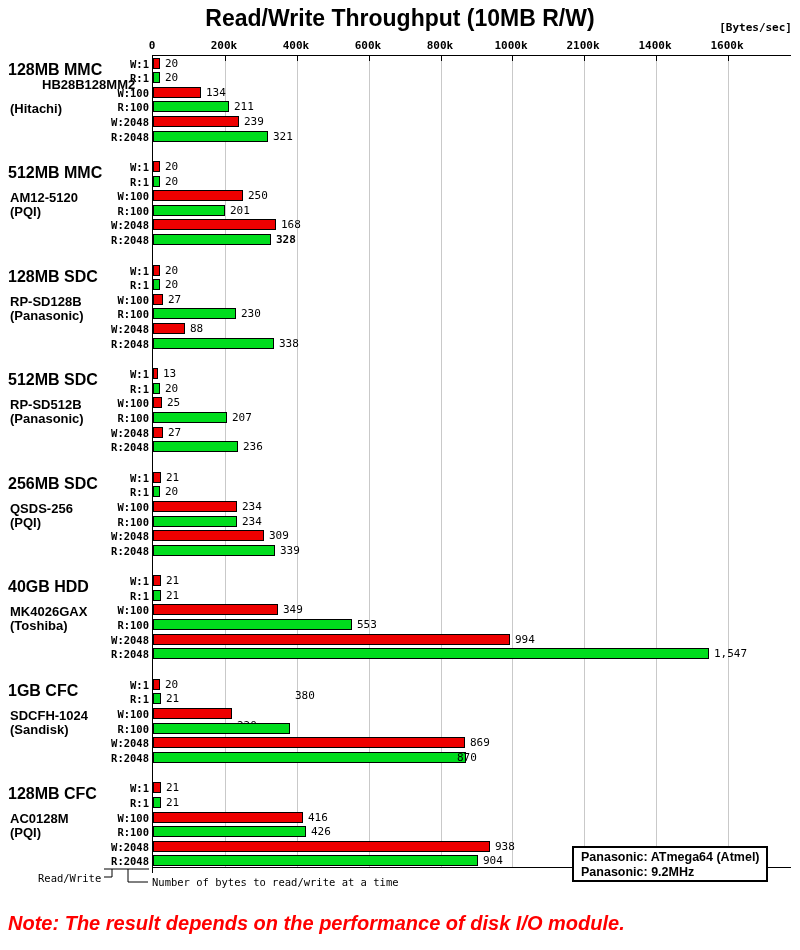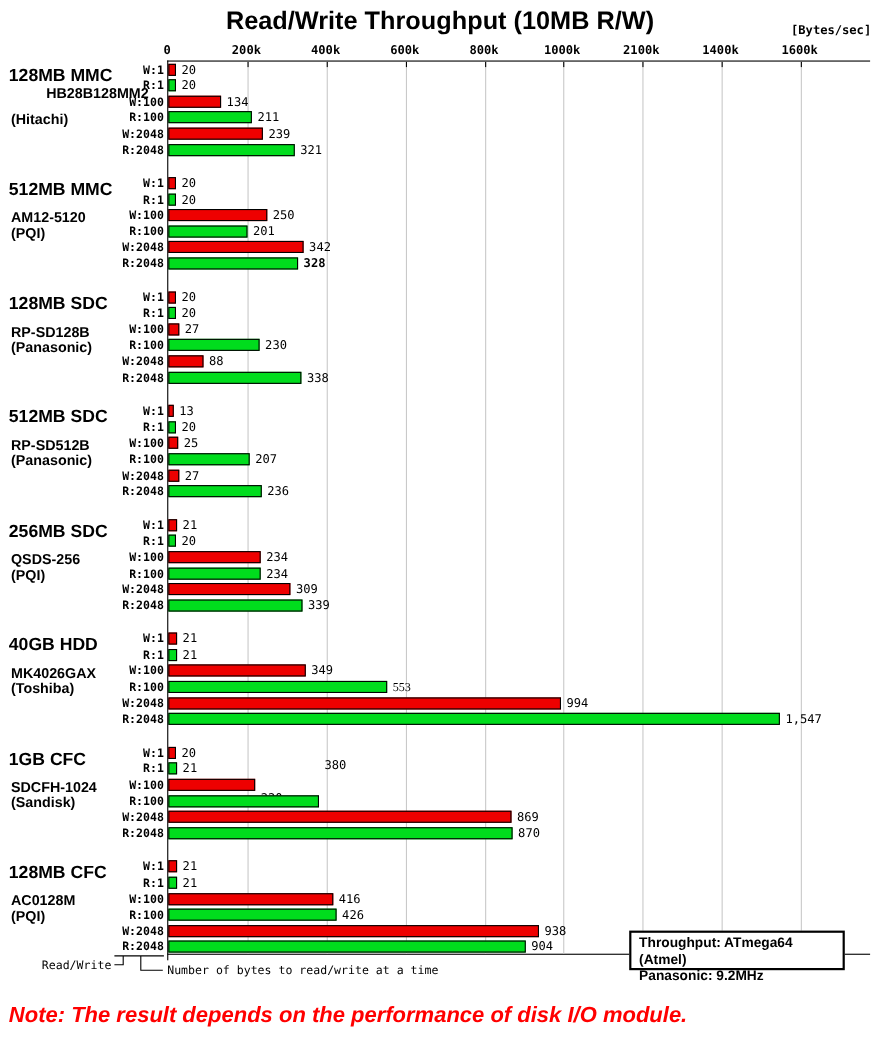--- a/index.html
+++ b/index.html
@@ -69,21 +69,21 @@
       <div class="bar-val mono" style="top: 74.5px; left: 120px;">321</div>
       <div class="bar" style="top: 105.05px; left: 0px; width: 7px; height: 11px; background: rgb(238, 0, 0);"></div>
       <div class="bar-val mono" style="top: 105.05px; left: 12px;">20</div>
       <div class="bar" style="top: 119.65px; left: 0px; width: 7px; height: 11px; background: rgb(0, 221, 29);"></div>
       <div class="bar-val mono" style="top: 119.65px; left: 12px;">20</div>
       <div class="bar" style="top: 134.25px; left: 0px; width: 90px; height: 11px; background: rgb(238, 0, 0);"></div>
       <div class="bar-val mono" style="top: 134.25px; left: 95px;">250</div>
       <div class="bar" style="top: 148.85px; left: 0px; width: 72px; height: 11px; background: rgb(0, 221, 29);"></div>
       <div class="bar-val mono" style="top: 148.85px; left: 77px;">201</div>
       <div class="bar" style="top: 163.45px; left: 0px; width: 123px; height: 11px; background: rgb(238, 0, 0);"></div>
-      <div class="bar-val mono" style="top: 163.45px; left: 128px;">342</div>
+      <div class="bar-val mono" style="top: 163.45px; left: 128px;">168</div>
       <div class="bar" style="top: 178.05px; left: 0px; width: 118px; height: 11px; background: rgb(0, 221, 29);"></div>
       <div class="bar-val mono" style="top: 178.05px; left: 123px; font-weight: bold;">328</div>
       <div class="bar" style="top: 208.6px; left: 0px; width: 7px; height: 11px; background: rgb(238, 0, 0);"></div>
       <div class="bar-val mono" style="top: 208.6px; left: 12px;">20</div>
       <div class="bar" style="top: 223.2px; left: 0px; width: 7px; height: 11px; background: rgb(0, 221, 29);"></div>
       <div class="bar-val mono" style="top: 223.2px; left: 12px;">20</div>
       <div class="bar" style="top: 237.8px; left: 0px; width: 10px; height: 11px; background: rgb(238, 0, 0);"></div>
       <div class="bar-val mono" style="top: 237.8px; left: 15px;">27</div>
       <div class="bar" style="top: 252.4px; left: 0px; width: 83px; height: 11px; background: rgb(0, 221, 29);"></div>
       <div class="bar-val mono" style="top: 252.4px; left: 88px;">230</div>
@@ -115,37 +115,37 @@
       <div class="bar-val mono" style="top: 474.1px; left: 116px;">309</div>
       <div class="bar" style="top: 488.7px; left: 0px; width: 122px; height: 11px; background: rgb(0, 221, 29);"></div>
       <div class="bar-val mono" style="top: 488.7px; left: 127px;">339</div>
       <div class="bar" style="top: 519.25px; left: 0px; width: 8px; height: 11px; background: rgb(238, 0, 0);"></div>
       <div class="bar-val mono" style="top: 519.25px; left: 13px;">21</div>
       <div class="bar" style="top: 533.85px; left: 0px; width: 8px; height: 11px; background: rgb(0, 221, 29);"></div>
       <div class="bar-val mono" style="top: 533.85px; left: 13px;">21</div>
       <div class="bar" style="top: 548.45px; left: 0px; width: 125px; height: 11px; background: rgb(238, 0, 0);"></div>
       <div class="bar-val mono" style="top: 548.45px; left: 130px;">349</div>
       <div class="bar" style="top: 563.05px; left: 0px; width: 199px; height: 11px; background: rgb(0, 221, 29);"></div>
-      <div class="bar-val mono" style="top: 563.05px; left: 204px; font-family: Liberation Serif, serif;">553</div>
+      <div class="bar-val mono" style="top: 563.05px; left: 204px;">553</div>
       <div class="bar" style="top: 577.65px; left: 0px; width: 357px; height: 11px; background: rgb(238, 0, 0);"></div>
       <div class="bar-val mono" style="top: 577.65px; left: 362px;">994</div>
       <div class="bar" style="top: 592.25px; left: 0px; width: 556px; height: 11px; background: rgb(0, 221, 29);"></div>
       <div class="bar-val mono" style="top: 592.25px; left: 561px;">1,547</div>
       <div class="bar" style="top: 622.8px; left: 0px; width: 7px; height: 11px; background: rgb(238, 0, 0);"></div>
       <div class="bar-val mono" style="top: 622.8px; left: 12px;">20</div>
       <div class="bar" style="top: 637.4px; left: 0px; width: 8px; height: 11px; background: rgb(0, 221, 29);"></div>
       <div class="bar-val mono" style="top: 637.4px; left: 13px;">21</div>
       <div class="bar" style="top: 652px; left: 0px; width: 79px; height: 11px; background: rgb(238, 0, 0);"></div>
       <div class="bar-val mono" style="top: 652px; left: 84px; margin-top: 12px;">220</div>
       <div class="bar" style="top: 666.6px; left: 0px; width: 137px; height: 11px; background: rgb(0, 221, 29);"></div>
       <div class="bar-val mono" style="top: 634px; left: 142px;">380</div>
       <div class="bar" style="top: 681.2px; left: 0px; width: 312px; height: 11px; background: rgb(238, 0, 0);"></div>
       <div class="bar-val mono" style="top: 681.2px; left: 317px;">869</div>
       <div class="bar" style="top: 695.8px; left: 0px; width: 313px; height: 11px; background: rgb(0, 221, 29);"></div>
-      <div class="bar-val mono" style="top: 695.8px; left: 318px;">870</div>
+      <div class="bar-val mono" style="top: 695.8px; left: 304px;">870</div>
       <div class="bar" style="top: 726.35px; left: 0px; width: 8px; height: 11px; background: rgb(238, 0, 0);"></div>
       <div class="bar-val mono" style="top: 726.35px; left: 13px;">21</div>
       <div class="bar" style="top: 740.95px; left: 0px; width: 8px; height: 11px; background: rgb(0, 221, 29);"></div>
       <div class="bar-val mono" style="top: 740.95px; left: 13px;">21</div>
       <div class="bar" style="top: 755.55px; left: 0px; width: 150px; height: 11px; background: rgb(238, 0, 0);"></div>
       <div class="bar-val mono" style="top: 755.55px; left: 155px;">416</div>
       <div class="bar" style="top: 770.15px; left: 0px; width: 153px; height: 11px; background: rgb(0, 221, 29);"></div>
       <div class="bar-val mono" style="top: 770.15px; left: 158px;">426</div>
       <div class="bar" style="top: 784.75px; left: 0px; width: 337px; height: 11px; background: rgb(238, 0, 0);"></div>
       <div class="bar-val mono" style="top: 784.75px; left: 342px;">938</div>
@@ -155,21 +155,21 @@
 
   <svg id="legend-svg" width="400" height="30" viewBox="0 0 400 30">
     <path d="M104 9 H149" stroke="#000" stroke-width="1" fill="none"></path>
     <path d="M104 17 H112 V9" stroke="#000" stroke-width="1" fill="none"></path>
     <path d="M128 9 V22 H148" stroke="#000" stroke-width="1" fill="none"></path>
   </svg>
   <div class="legend-text mono" style="left:38px;top:872px;">Read/Write</div>
   <div class="legend-text mono" style="left:152px;top:876px;">Number of bytes to read/write at a time</div>
 
   <div class="info-box">
-    <div>Throughput: ATmega64 (Atmel)</div>
+    <div>Panasonic: ATmega64 (Atmel)</div>
     <div>Panasonic: 9.2MHz</div>
   </div>
 
   <div class="note">Note: The result depends on the performance of disk I/O module.</div>
 <div class="axis-label mono" style="left: 152px;">0</div>
     <div class="axis-label mono" style="left: 224px;">200k</div>
     <div class="axis-label mono" style="left: 296px;">400k</div>
     <div class="axis-label mono" style="left: 368px;">600k</div>
     <div class="axis-label mono" style="left: 440px;">800k</div>
     <div class="axis-label mono" style="left: 511px;">1000k</div>

